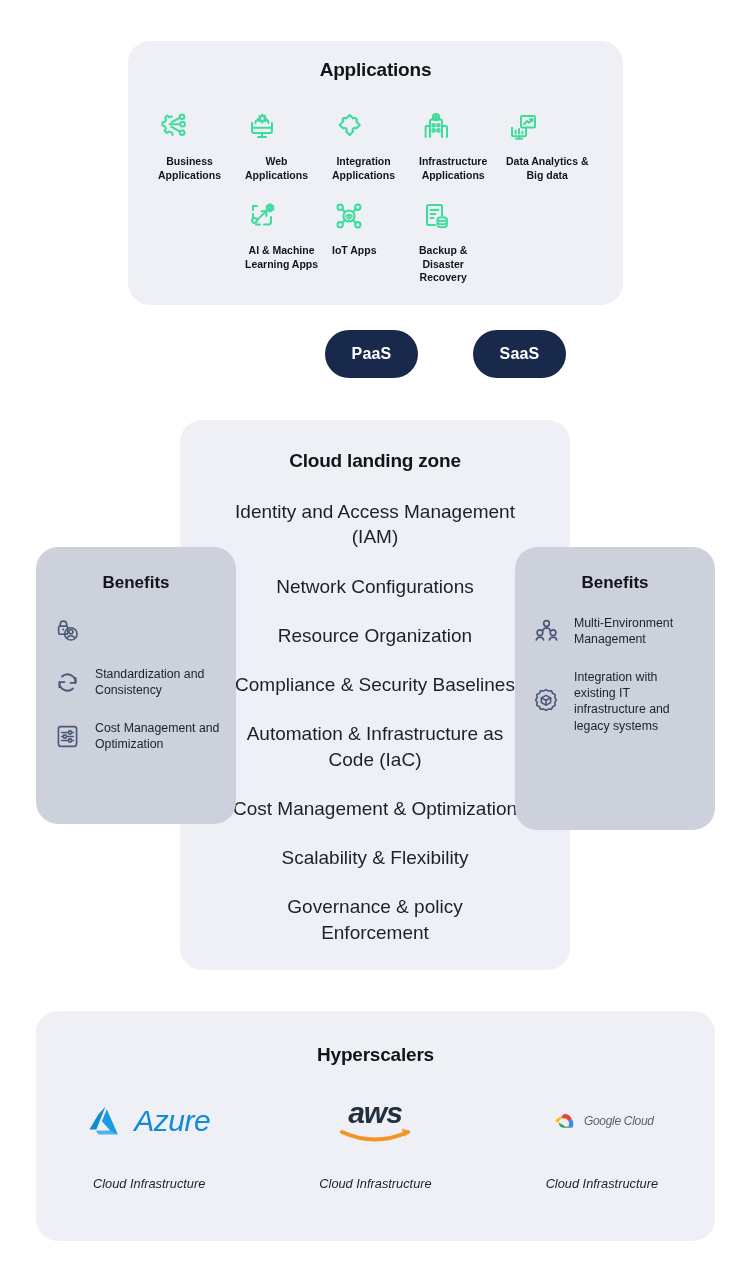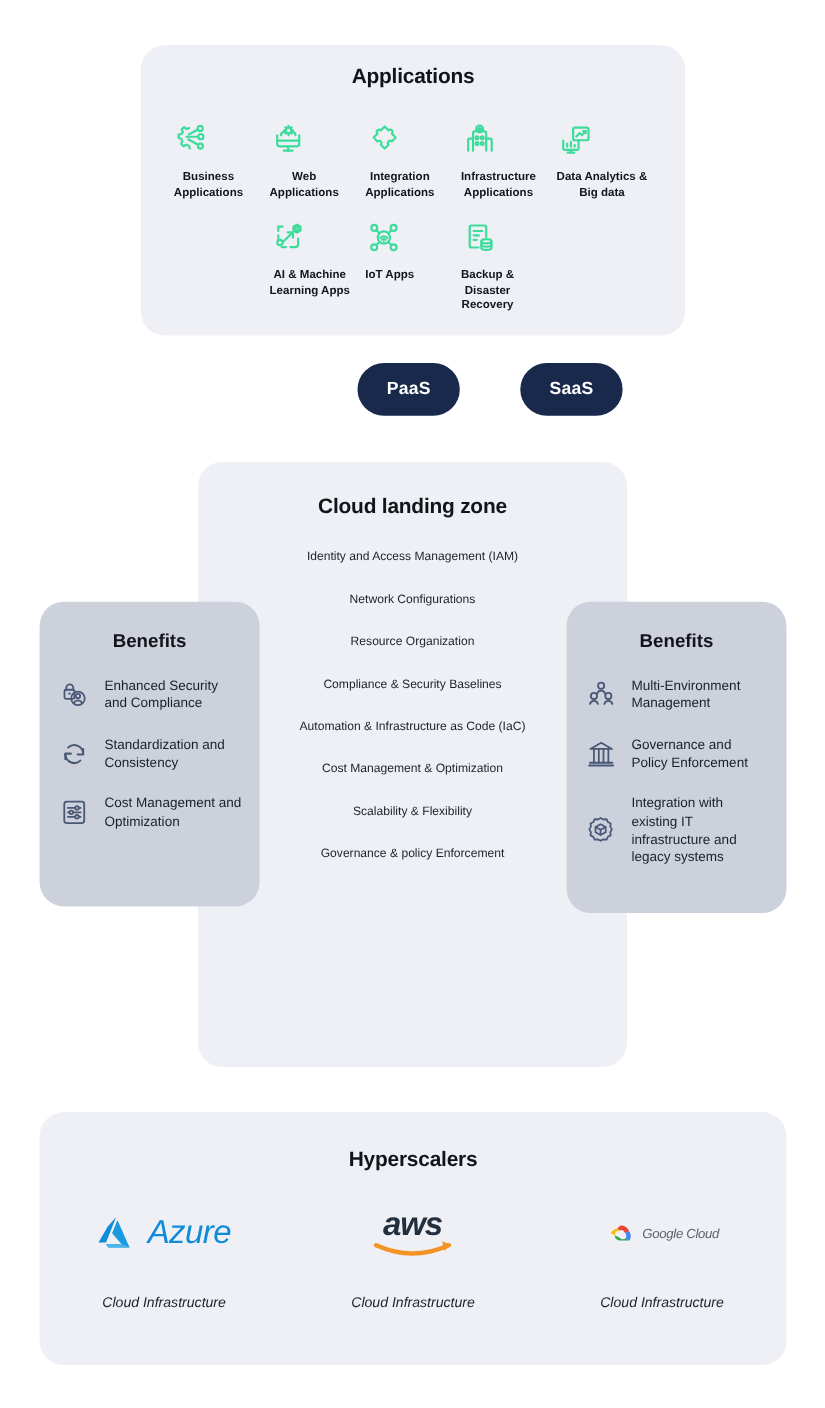--- a/index.html
+++ b/index.html
@@ -60,21 +60,21 @@
   #pill-iaas { left: 179px; top: 330px; width: 93px; }
   #pill-paas { left: 325px; top: 330px; width: 93px; }
   #pill-saas { left: 473px; top: 330px; width: 93px; }
 
   
   #landing-zone-panel { left: 180px; top: 420px; width: 390px; height: 550px; }
   #landing-zone-panel .panel-title { margin-top: 30px; font-size: 19px; }
   .lz-list { margin-top: 27px; }
   .lz-item {
     text-align: center;
-    font-size: 11px;
+    font-size: 19px;
     color: #1c2127;
     line-height: 1.33;
     margin-bottom: 24px;
     padding: 0 52px;
   }
 
   
   .benefits-card {
     position: absolute;
     background: #ccd1dc;
@@ -298,21 +298,20 @@
         <div class="benefit-icon">
           <svg width="27" height="27" viewBox="0 0 28 28" fill="none" stroke="#4a5875" stroke-width="1.7" stroke-linecap="round" stroke-linejoin="round">
             <path d="M6.5 9.4 L6.5 7.6 A3.3 3.3 0 0 1 13.1 7.6 L13.1 9.4"></path>
             <path d="M14.2 14 L14.2 16.4 A1.5 1.5 0 0 1 12.7 17.9 L6.3 17.9 A1.5 1.5 0 0 1 4.8 16.4 L4.8 10.9 A1.5 1.5 0 0 1 6.3 9.4 L12.7 9.4 A1.5 1.5 0 0 1 14.2 10.9 Z"></path>
             <circle cx="9.5" cy="13" r="1.1" fill="#4a5875" stroke="none"></circle>
             <circle cx="17.5" cy="17.5" r="6.4"></circle>
             <circle cx="17.5" cy="15.3" r="2.1"></circle>
             <path d="M13.6 21.6 A4.6 4.6 0 0 1 21.4 21.6"></path>
           </svg>
         </div>
-        <div class="benefit-text">Enhanced Security and Compliance</div>
       </div>
 
       <div class="benefit-row">
         <div class="benefit-icon">
           <svg width="27" height="27" viewBox="0 0 28 28" fill="none" stroke="#4a5875" stroke-width="1.9" stroke-linecap="round" stroke-linejoin="round">
             <path d="M22.4 14 A8.4 8.4 0 0 0 8.3 7.8"></path>
             <path d="M22.4 9.2 L22.4 14.4 L17.2 14.4"></path>
             <path d="M5.6 14 A8.4 8.4 0 0 0 19.7 20.2"></path>
             <path d="M5.6 18.8 L5.6 13.6 L10.8 13.6"></path>
           </svg>
@@ -348,34 +347,20 @@
             <path d="M10.2 13.2 A3.9 3.9 0 0 1 17.8 13.2"></path>
             <circle cx="7.2" cy="15.2" r="2.9"></circle>
             <path d="M3.4 22.8 A3.9 3.9 0 0 1 11 22.8"></path>
             <circle cx="20.8" cy="15.2" r="2.9"></circle>
             <path d="M17 22.8 A3.9 3.9 0 0 1 24.6 22.8"></path>
           </svg>
         </div>
         <div class="benefit-text">Multi-Environment Management</div>
       </div>
 
-      <div class="benefit-row">
-        <div class="benefit-icon">
-          <svg width="27" height="27" viewBox="0 0 28 28" fill="none" stroke="#4a5875" stroke-width="1.7" stroke-linecap="round" stroke-linejoin="round">
-            <path d="M14 3.4 L24.2 9.2 L3.8 9.2 Z"></path>
-            <path d="M3.4 22.2 L24.6 22.2"></path>
-            <path d="M2.6 24.8 L25.4 24.8"></path>
-            <path d="M7.2 9.6 L7.2 22.2"></path>
-            <path d="M11.8 9.6 L11.8 22.2"></path>
-            <path d="M16.2 9.6 L16.2 22.2"></path>
-            <path d="M20.8 9.6 L20.8 22.2"></path>
-          </svg>
-        </div>
-        <div class="benefit-text">Governance and Policy Enforcement</div>
-      </div>
 
       <div class="benefit-row">
         <div class="benefit-icon">
           <svg width="28" height="28" viewBox="0 0 28 28" fill="none" stroke="#4a5875" stroke-width="1.6" stroke-linecap="round" stroke-linejoin="round">
             <path d="M14 2.6 L16.5 4 L19.4 3.7 L20.6 6.3 L23.2 7.6 L22.8 10.5 L24.3 13 L22.8 15.5 L23.2 18.4 L20.6 19.7 L19.4 22.3 L16.5 22 L14 23.4 L11.5 22 L8.6 22.3 L7.4 19.7 L4.8 18.4 L5.2 15.5 L3.7 13 L5.2 10.5 L4.8 7.6 L7.4 6.3 L8.6 3.7 L11.5 4 Z"></path>
             <path d="M14 8.4 L18.6 10.9 L18.6 15.6 L14 18.1 L9.4 15.6 L9.4 10.9 Z"></path>
             <path d="M9.4 10.9 L14 13.3 L18.6 10.9"></path>
             <path d="M14 13.3 L14 18.1"></path>
           </svg>
         </div>

